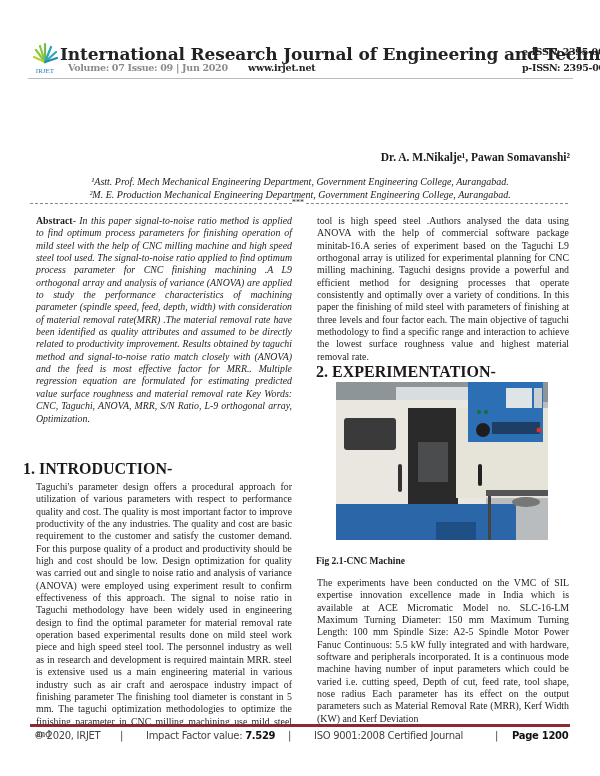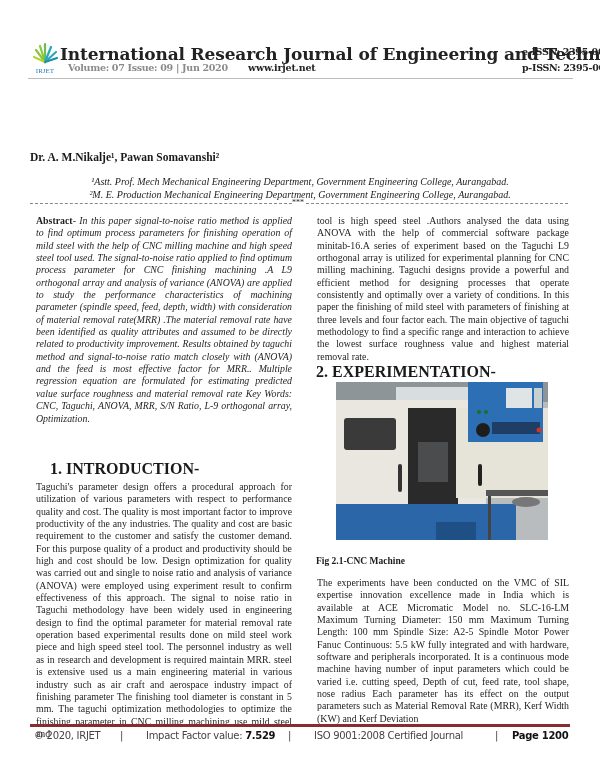--- a/index.html
+++ b/index.html
@@ -8,21 +8,21 @@
   .abs { position:absolute; }
   
   .logo { left:30px; top:40px; width:30px; height:36px; }
   .jtitle { left:60px; top:44px; font-family:"DejaVu Serif", serif; font-weight:bold; font-size:17px; color:#222; letter-spacing:-0.15px; white-space:nowrap; }
   .vol { left:68px; top:62px; font-size:9.5px; font-weight:bold; color:#8a8a8a; font-family:"DejaVu Serif", serif; white-space:nowrap; letter-spacing:-0.3px; }
   .site { left:248px; top:62px; font-size:9.5px; font-weight:bold; color:#222; font-family:"DejaVu Serif", serif; letter-spacing:-0.2px; }
   .issn { left:480px; font-size:9.5px; font-weight:bold; color:#222; font-family:"DejaVu Serif", serif; white-space:nowrap; letter-spacing:-0.3px;margin-left:42px; }
   .hrule { left:28px; top:78px; width:545px; height:1px; background:#bbb; }
   
   .title { left:30px; top:97px; width:540px; text-align:center; font-size:17.5px; font-weight:bold; line-height:23px; color:#111; }
-  .authors { left:30px; top:151px; width:540px; text-align:left; font-size:11.5px; font-weight:bold; }
+  .authors { left:30px; top:151px; width:540px; text-align:right; font-size:11.5px; font-weight:bold; }
   .aff { left:30px; width:540px; text-align:center; font-size:10px; font-style:italic; color:#222; }
   .dash { top:203px; height:0; border-top:1px dashed #888; }
   .stars { left:292px; top:198px; font-size:8px; }
   
   .col { font-size:9.85px; line-height:12.35px; text-align:justify; color:#1e1e1e; }
   .col p { margin:1px; }
   .col .last { text-align-last:left; }
   .lc { left:35px; width:258px; }
   .rc { left:316px; width:254px; }
   .abstract { top:214px; font-style:italic; }
@@ -62,21 +62,21 @@
 <div class="abs authors">Dr. A. M.Nikalje¹, Pawan Somavanshi²</div>
 <div class="abs aff" style="top:176px">¹Astt. Prof. Mech Mechanical Engineering Department, Government Engineering College, Aurangabad.</div>
 <div class="abs aff" style="top:189px">²M. E. Production Mechanical Engineering Department, Government Engineering College, Aurangabad.</div>
 <div class="abs dash" style="left:30px;width:262px"></div>
 <div class="abs stars">***</div>
 <div class="abs dash" style="left:306px;width:262px"></div>
 
 <div class="abs col lc abstract">
   <p class="last"><b>Abstract</b><span>- In this paper signal-to-noise ratio method is applied to find optimum process parameters for finishing operation of mild steel with the help of CNC milling machine and high speed steel tool used. The signal-to-noise ratio applied to find optimum process parameter for CNC finishing machining .A L9 orthogonal array and analysis of variance (ANOVA) are applied to study the performance characteristics of machining parameter (spindle speed, feed, depth, width) with consideration of material removal rate(MRR) .The material removal rate have been identified as quality attributes and assumed to be directly related to productivity improvement. Results obtained by taguchi method and signal-to-noise ratio match closely with (ANOVA) and the feed is most effective factor for MRR.. Multiple regression equation are formulated for estimating predicted value surface roughness and material removal rate Key Words: CNC, Taguchi, ANOVA, MRR, S/N Ratio, L-9 orthogonal array, Optimization.</span></p>
 </div>
-<div class="abs h1" style="left:50px;top:460px">1. INTRODUCTION-</div>
+<div class="abs h1" style="left:23px;top:460px">1. INTRODUCTION-</div>
 <div class="abs col lc" style="top:480px">
   <p>Taguchi's parameter design offers a procedural approach for utilization of various parameters with respect to performance quality and cost. The quality is most important factor to improve productivity of the any industries. The quality and cost are basic requirement to the customer and satisfy the customer demand. For this purpose quality of a product and productivity should be high and cost should be low. Design optimization for quality was carried out and single to noise ratio and analysis of variance (ANOVA) were employed using experiment result to confirm effectiveness of this approach. The signal to noise ratio in Taguchi methodology have been widely used in engineering design to find the optimal parameter for material removal rate operation based experimental results done on mild steel work piece and high speed steel tool. The personnel industry as well as in research and development is required maintain MRR. steel is extensive used us a main engineering material in various industry such as air craft and aerospace industry impact of finishing parameter The finishing tool diameter is constant in 5 mm. The taguchi optimization methodologies to optimize the finishing parameter in CNC milling machining use mild steel and</p>
 </div>
 
 <div class="abs col rc" style="top:214px">
   <p class="last">tool is high speed steel .Authors analysed the data using ANOVA with the help of commercial software package minitab-16.A series of experiment based on the Taguchi L9 orthogonal array is utilized for experimental planning for CNC milling machining. Taguchi designs provide a powerful and efficient method for designing processes that operate consistently and optimally over a variety of conditions. In this paper the finishing of mild steel with parameters of finishing at three levels and four factor each. The main objective of taguchi methodology to find a specific range and interaction to achieve the lowest surface roughness value and highest material removal rate.</p>
 </div>
 <div class="abs h1" style="left:316px;top:363px">2. EXPERIMENTATION-</div>
 
 <div class="abs fig" aria-label="Photo of blue and white CNC turning machine with control panel">

